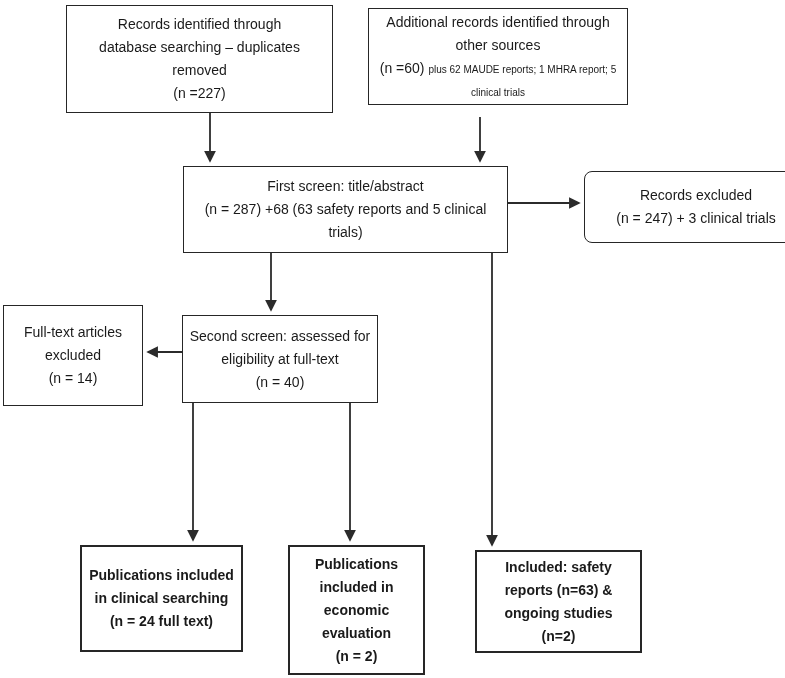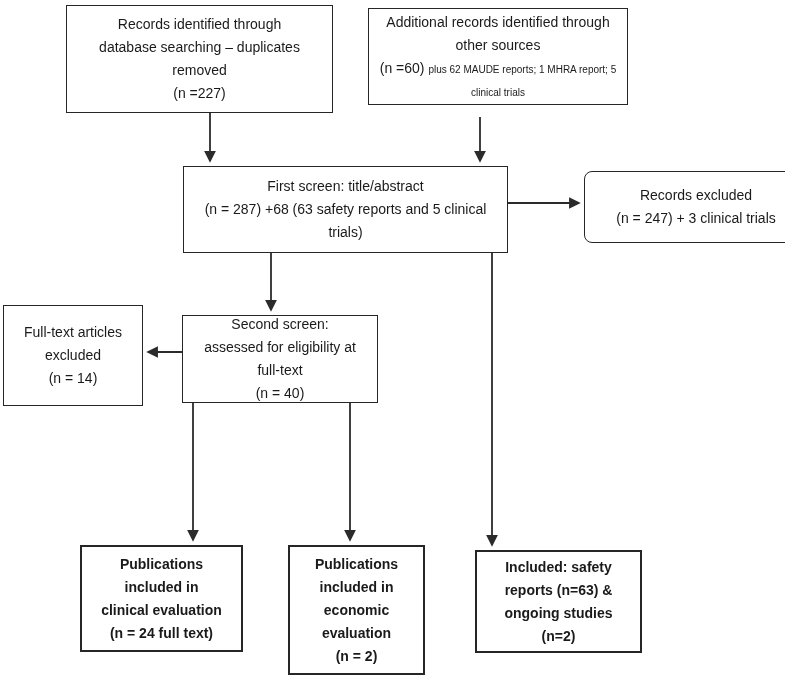--- a/index.html
+++ b/index.html
@@ -22,21 +22,21 @@
     box-sizing:border-box;
     border:1.5px solid var(--border);
     background:var(--background);
     display:flex;
     flex-direction:column;
     justify-content:center;
     align-items:center;
     text-align:center;
     font-size:14px;
     line-height:23px;
-    padding:4px 18px;
+    padding:4px 6px;
   }
   .box.bold{
     font-weight:bold;
     border-width:2px;
   }
   .box .txt{width:100%;}
   .note-line{width:100%;}
   .note-small{font-size:10px;line-height:15px;}
   svg.connectors{
     position:absolute;
@@ -96,21 +96,21 @@
     <div class="txt">Full-text articles excluded</div>
     <div class="txt">(n = 14)</div>
   </div>
 
   <div class="box" style="left:182px;top:315px;width:196px;height:88px;align-items:flex-end;">
     <div class="txt">Second screen: assessed for eligibility at full-text</div>
     <div class="txt">(n = 40)</div>
   </div>
 
   <div class="box bold" style="left:80px;top:545px;width:163px;height:107px;">
-    <div class="txt">Publications included in clinical evaluation</div>
+    <div class="txt">Publications included in clinical searching</div>
     <div class="txt">(n = 24 full text)</div>
   </div>
 
   <div class="box bold" style="left:288px;top:545px;width:137px;height:130px;">
     <div class="txt">Publications included in economic evaluation</div>
     <div class="txt">(n = 2)</div>
   </div>
 
   <div class="box bold" style="left:475px;top:550px;width:167px;height:103px;">
     <div class="txt">Included: safety reports (n=63) &amp; ongoing studies</div>

